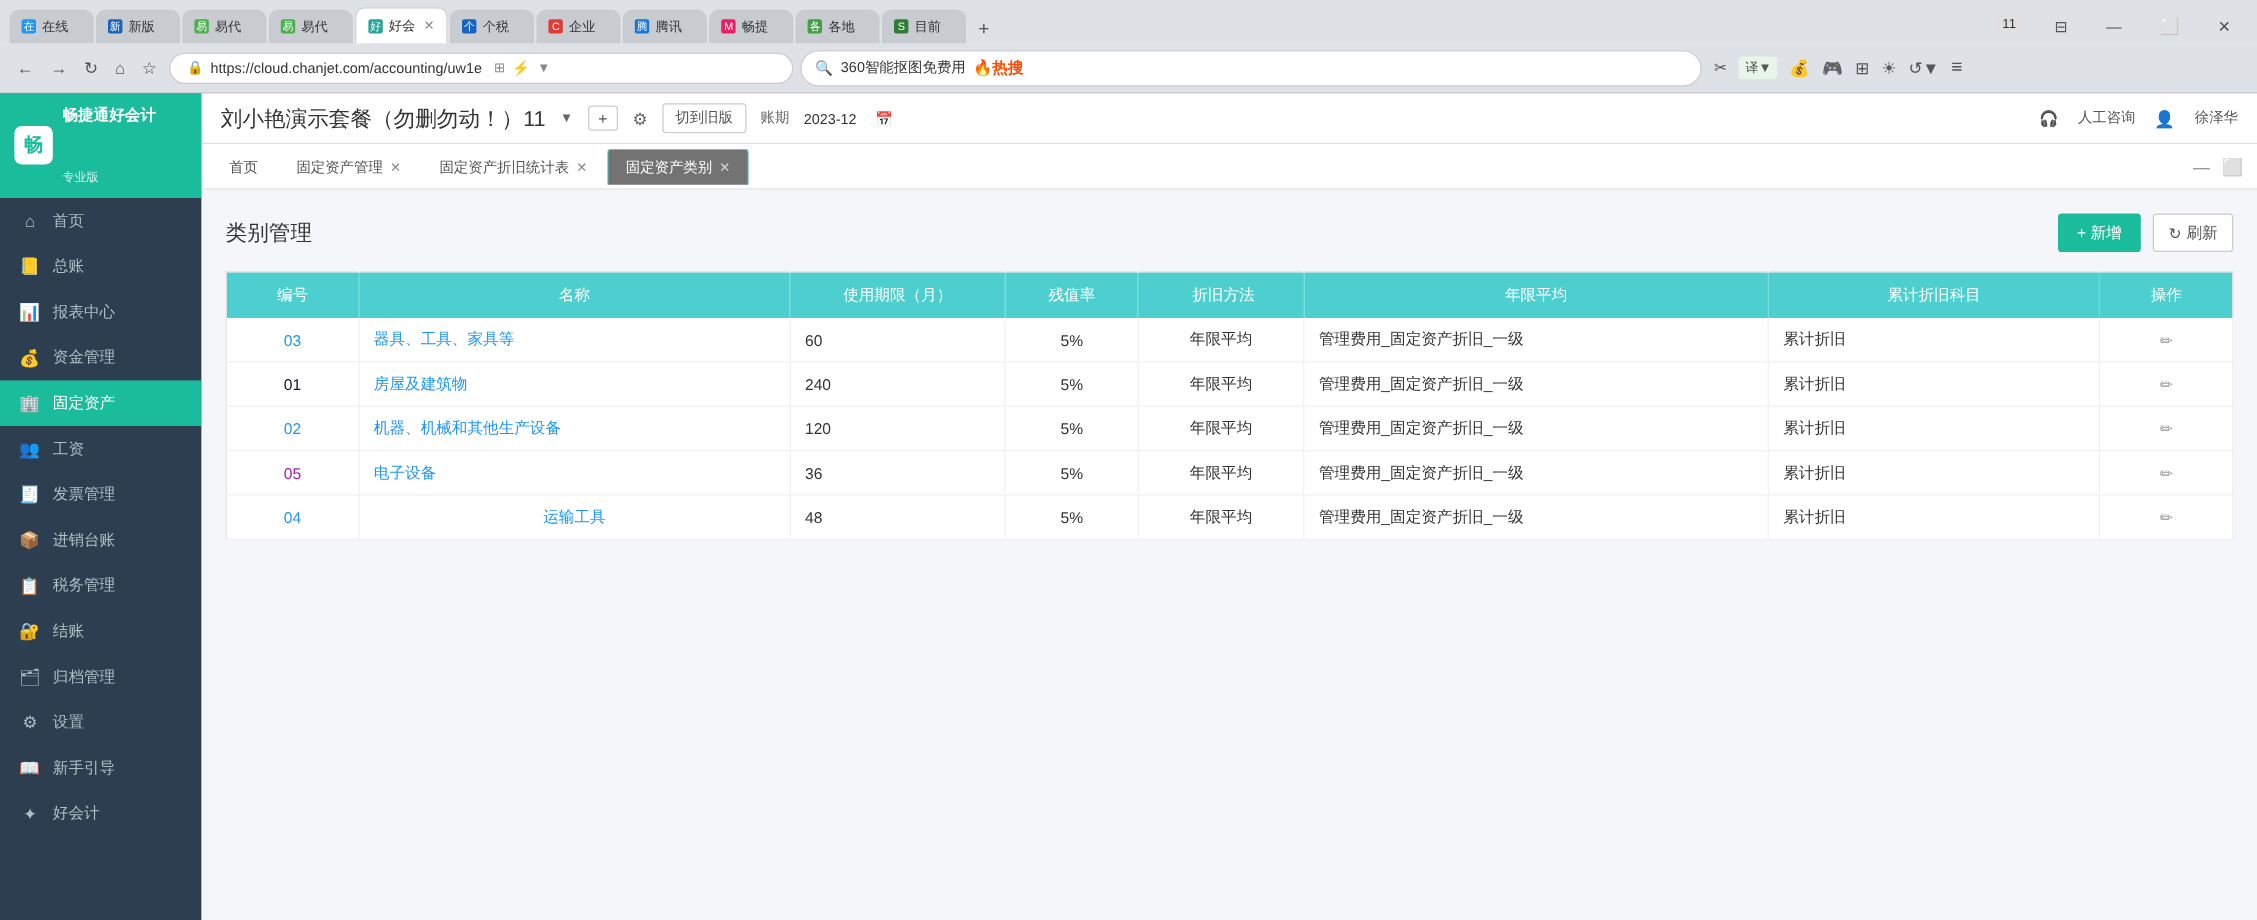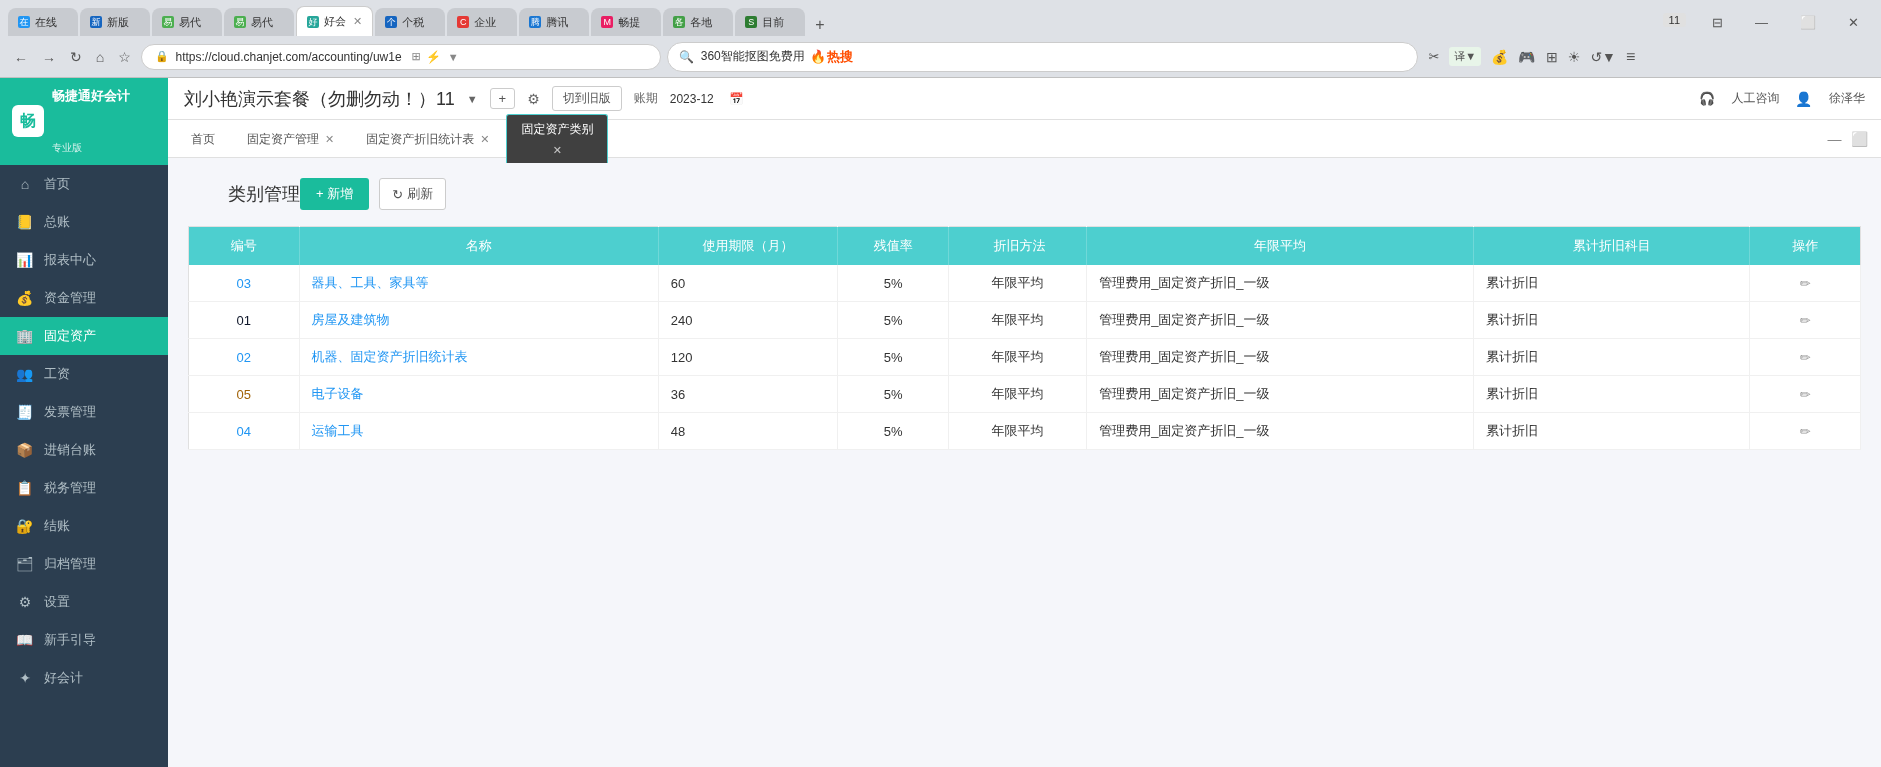--- a/index.html
+++ b/index.html
@@ -28,26 +28,26 @@
     .top-bar-left { display: flex; align-items: center; gap: 12px; font-size: 12px; color: #555; }
     .account-name { color: #333; font-size: 18px; }
     .period-label { color: #666; }
     .period-value { color: #333; font-weight: 500; }
     .switch-btn { border: 1px solid #ccc; background: #fff; padding: 3px 10px; border-radius: 3px; font-size: 12px; cursor: pointer; color: #555; }
     .top-bar-right { display: flex; align-items: center; gap: 16px; font-size: 12px; color: #555; }
 
     
     .tabs-bar { background: #fff; border-bottom: 1px solid #e0e0e0; display: flex; align-items: center; padding: 0 8px; height: 38px; gap: 2px; }
     .page-tab { padding: 6px 14px; font-size: 12px; color: #555; cursor: pointer; border-radius: 3px 3px 0 0; display: flex; align-items: center; gap: 6px; border: 1px solid transparent; border-bottom: none; }
-    .page-tab.active { background: #404040; color: #fff; border-color: #4dcfcf; flex-direction: column; }
+    .page-tab.active { background: #737373; color: #fff; border-color: #4dcfcf; }
     .page-tab-close { font-size: 11px; cursor: pointer; opacity: 0.7; }
 
     
     .content-area { flex: 1; padding: 20px; overflow-y: auto; }
-    .page-header { display: flex; align-items: center; margin-bottom: 16px; margin-left: 40px; }
+    .page-header { display: flex; align-items: center; justify-content: space-between; margin-bottom: 16px; }
     .page-title { font-size: 18px; color: #333; font-weight: 500; }
     .header-actions { display: flex; align-items: center; gap: 10px; }
     .btn-add { background: #1abc9c; color: #fff; border: none; padding: 7px 16px; border-radius: 3px; font-size: 13px; cursor: pointer; display: flex; align-items: center; gap: 4px; }
     .btn-refresh { background: #fff; color: #555; border: 1px solid #ccc; padding: 6px 12px; border-radius: 3px; font-size: 13px; cursor: pointer; display: flex; align-items: center; gap: 4px; }
 
     
     .data-table { width: 100%; border-collapse: collapse; background: #fff; border: 1px solid #e0e0e0; }
     .data-table thead tr { background: #4dcfcf; }
     .data-table thead th { color: #fff; padding: 10px 12px; text-align: center; font-weight: normal; font-size: 13px; border-right: 1px solid rgba(255,255,255,0.2); }
     .data-table thead th:last-child { border-right: none; }
@@ -309,41 +309,41 @@
     <td style="text-align:left;">房屋及建筑物</td>
     <td>240</td>
     <td>5%</td>
     <td>年限平均</td>
     <td style="text-align:left;">管理费用_固定资产折旧_一级</td>
     <td style="text-align:left;">累计折旧</td>
     <td style="text-align:center;"><span class="edit-icon">✏</span></td>
   </tr>
             <tr>
     <td style="color:#2196f3;">02</td>
-    <td style="text-align:left;">机器、固定资产折旧统计表</td>
+    <td style="text-align:left;">机器、机械和其他生产设备</td>
     <td>120</td>
     <td>5%</td>
     <td>年限平均</td>
     <td style="text-align:left;">管理费用_固定资产折旧_一级</td>
     <td style="text-align:left;">累计折旧</td>
     <td style="text-align:center;"><span class="edit-icon">✏</span></td>
   </tr>
             <tr>
-    <td style="color:#a16207;">05</td>
+    <td style="color:#a21caf;">05</td>
     <td style="text-align:left;">电子设备</td>
     <td>36</td>
     <td>5%</td>
     <td>年限平均</td>
     <td style="text-align:left;">管理费用_固定资产折旧_一级</td>
     <td style="text-align:left;">累计折旧</td>
     <td style="text-align:center;"><span class="edit-icon">✏</span></td>
   </tr>
             <tr>
     <td style="color:#2196f3;">04</td>
-    <td style="text-align:left;">运输工具</td>
+    <td style="text-align:center;">运输工具</td>
     <td>48</td>
     <td>5%</td>
     <td>年限平均</td>
     <td style="text-align:left;">管理费用_固定资产折旧_一级</td>
     <td style="text-align:left;">累计折旧</td>
     <td style="text-align:center;"><span class="edit-icon">✏</span></td>
   </tr>
           </tbody>
       </table>
     </div>

